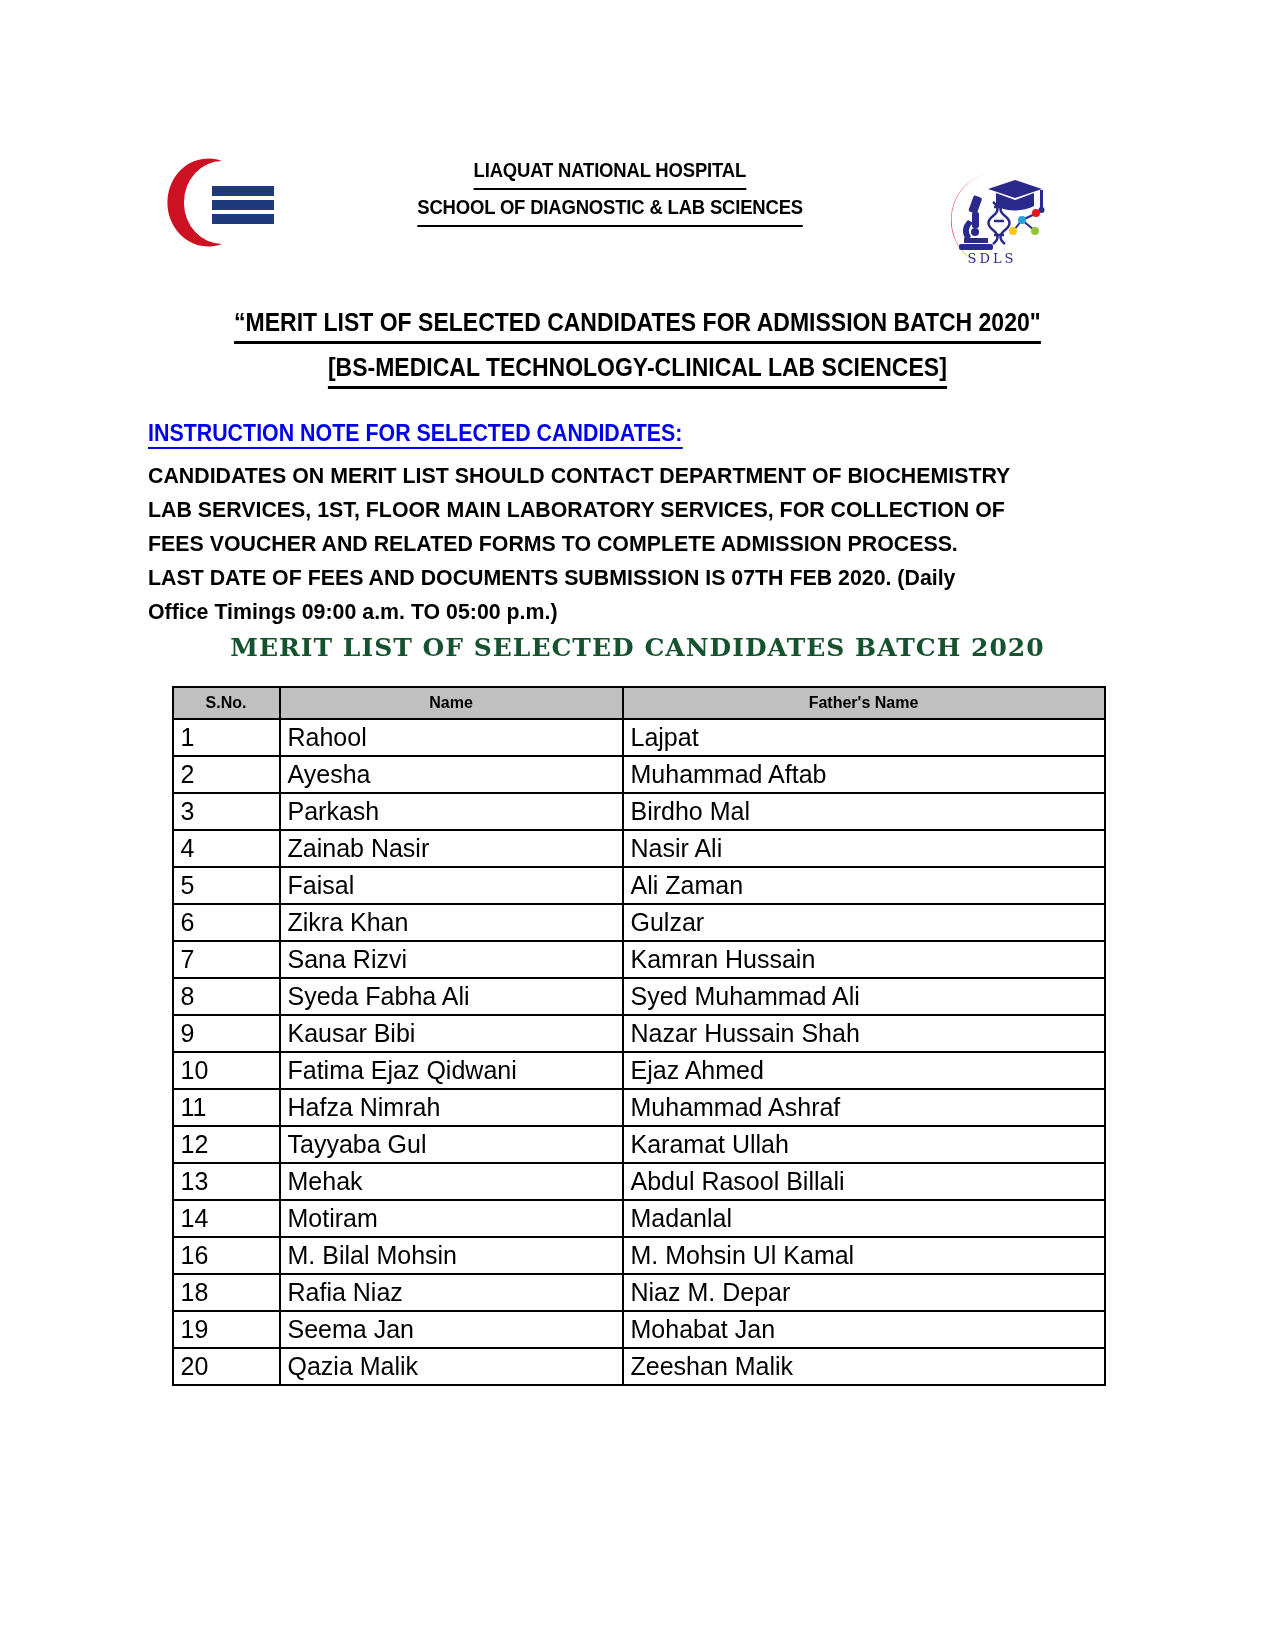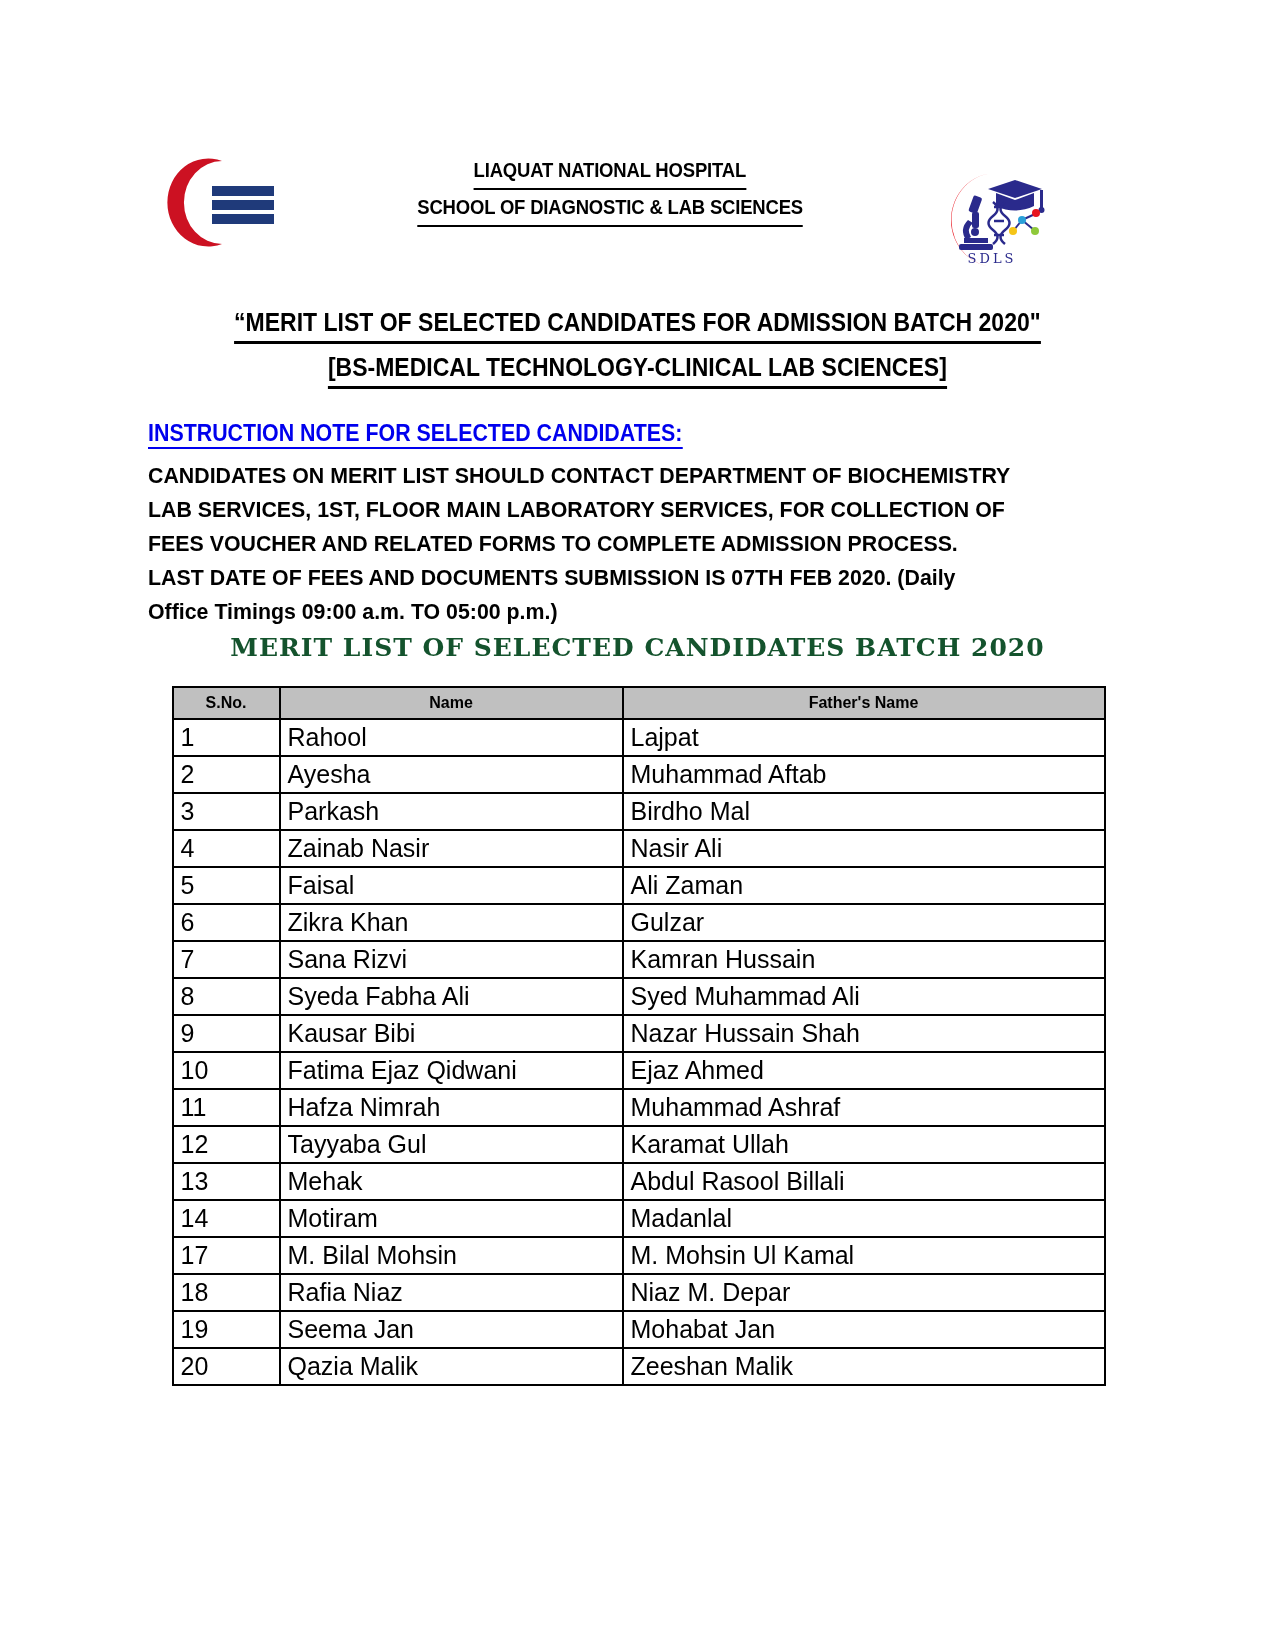--- a/index.html
+++ b/index.html
@@ -317,21 +317,21 @@
             <td>13</td>
             <td>Mehak</td>
             <td>Abdul Rasool Billali</td>
           </tr>
           <tr>
             <td>14</td>
             <td>Motiram</td>
             <td>Madanlal</td>
           </tr>
           <tr>
-            <td>17</td>
+            <td>16</td>
             <td>M. Bilal Mohsin</td>
             <td>M. Mohsin Ul Kamal</td>
           </tr>
           <tr>
             <td>18</td>
             <td>Rafia Niaz</td>
             <td>Niaz M. Depar</td>
           </tr>
           <tr>
             <td>19</td>

